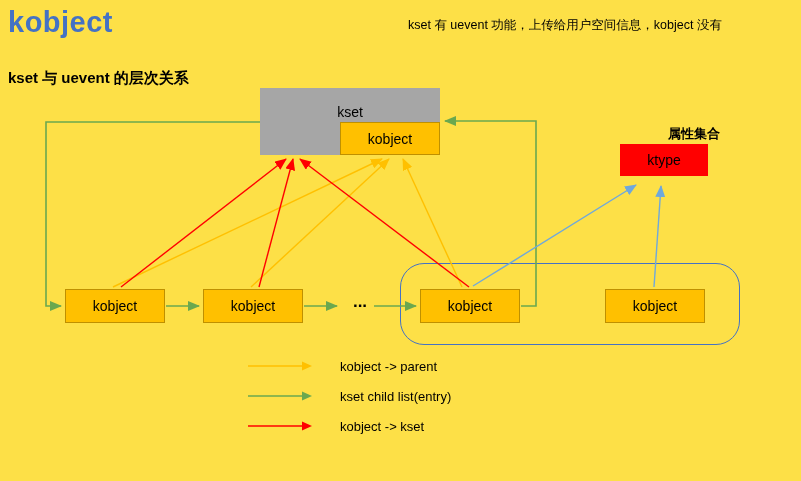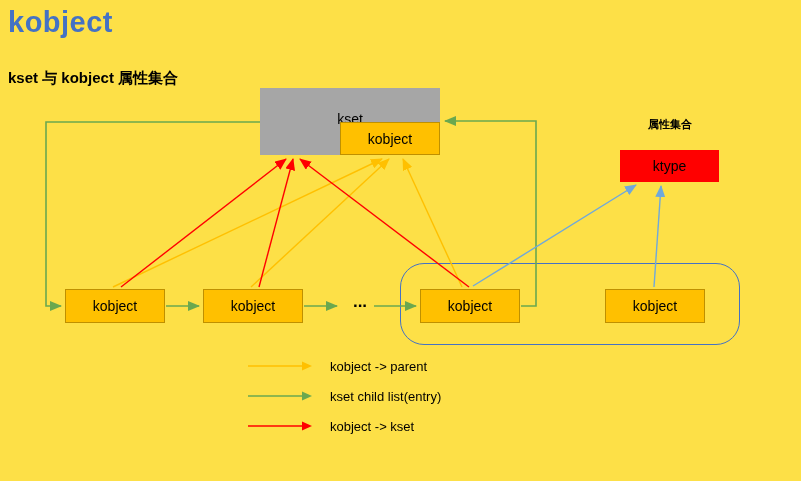--- a/index.html
+++ b/index.html
@@ -5,49 +5,50 @@
   * { margin:0; padding:0; box-sizing:border-box; }
   html,body { background:#ffffff; }
   .page { position:relative; width:801px; height:481px; background:#fde047; overflow:hidden;
           font-family:"Liberation Sans","DejaVu Sans",sans-serif; color:#000000; }
 
   .title    { position:absolute; left:8px;   top:6px;   font-size:29px; font-weight:bold; letter-spacing:0.5px; }
   .note     { position:absolute; left:408px; top:17px;  font-size:12.5px; white-space:nowrap; }
   .subtitle { position:absolute; left:8px;   top:69px;  font-size:15px; font-weight:bold; }
 
   .box { position:absolute; display:flex; align-items:center; justify-content:center; font-size:14px; }
-  .kset-box     { left:260px; top:88px;  width:180px; height:67px; align-items:flex-start; padding-top:23px; }
+  .kset-box     { left:260px; top:88px;  width:180px; height:67px; align-items:flex-start; padding-top:16px; }
   .kset-kobject { left:340px; top:122px; width:100px; height:33px; border:1px solid #bf9000; }
 
-  .ktype-caption { position:absolute; left:620px; top:117px; width:100px; text-align:center;
-                   font-size:11px; font-weight:bold; }
-  .ktype-box     { left:620px; top:150px; width:99px; height:32px;align-items:center; }
+  .ktype-caption { position:absolute; left:620px; top:125px; width:100px; text-align:right;
+                   font-size:13px; font-weight:bold; }
+  .ktype-box     { left:620px; top:144px; width:88px; height:32px;align-items:center; }
 
   .knode   { width:100px; height:34px; top:289px; border:1px solid #bf9000; }
   .knode-1 { left:65px; }  .knode-2 { left:203px; }
   .knode-3 { left:420px; } .knode-4 { left:605px; }
 
   .ellipsis   { position:absolute; left:342px; top:292px; width:36px; text-align:center;
                 font-size:17px; font-weight:bold; }
   .group-rect { position:absolute; left:400px; top:263px; width:340px; height:82px;
                 border:1.5px solid #4472C4; border-radius:24px; }
 
   .arrows { position:absolute; left:0; top:0; pointer-events:none; }
 
   .legend       { position:absolute; left:248px; top:351px; display:flex; flex-direction:column; }
-  .legend-row   { display:flex; align-items:center; gap:18px; height:30px; }
+  .legend-row   { display:flex; align-items:center; gap:28px; height:30px; }
   .legend-label { font-size:13px; }
 </style>
 </head>
 <body>
 
 <div class="page">
 
   <div class="title" style="color: rgb(68, 114, 196);">kobject</div>
-  <div class="subtitle">kset 与 kobject 属性集合</div>
+  <div class="note">kset 有 uevent 功能，上传给用户空间信息，kobject 没有</div>
+  <div class="subtitle">kset 与 uevent 的层次关系</div>
 
   <div class="group-rect" style="border-color: rgb(68, 114, 196);"></div>
 
   <div class="box kset-box" style="background-color: rgb(166, 166, 166);">
     <span>kset</span>
   </div>
   <div class="box kset-kobject" style="background-color: rgb(255, 192, 0);">
     <span>kobject</span>
   </div>
 

